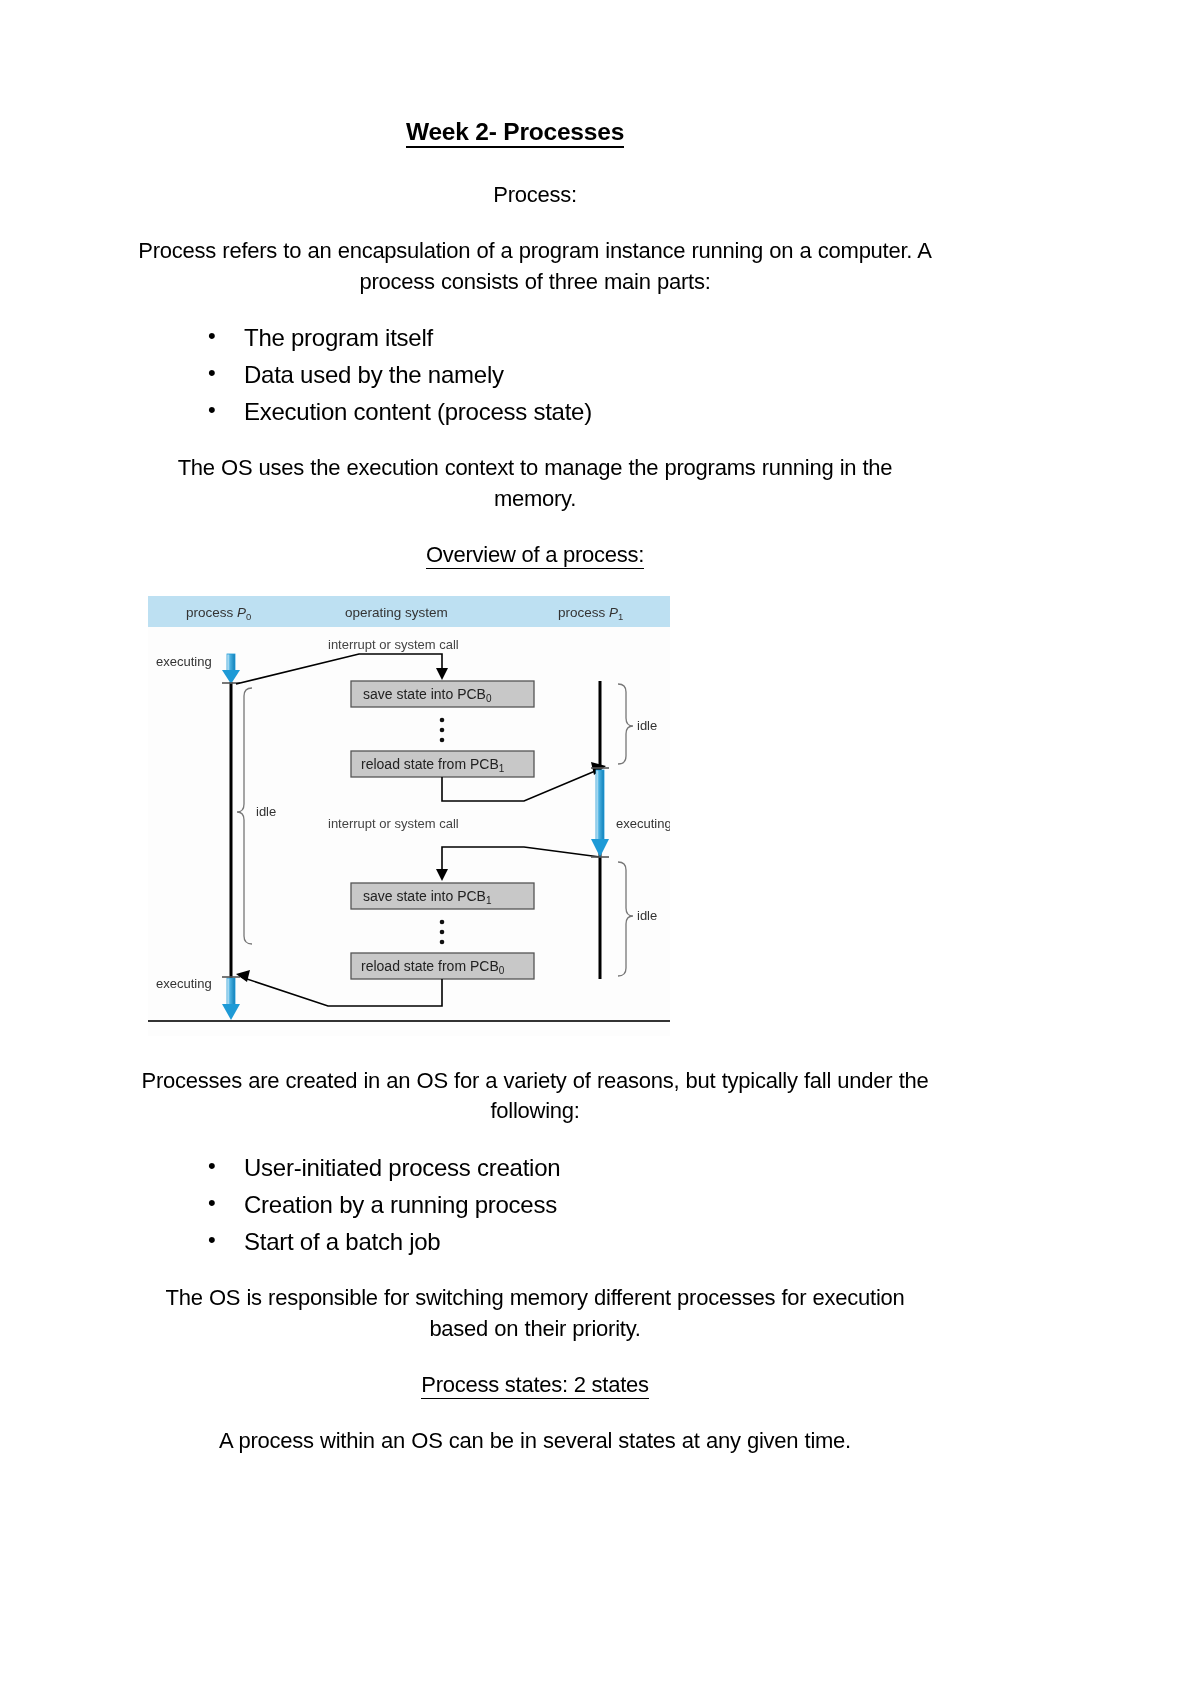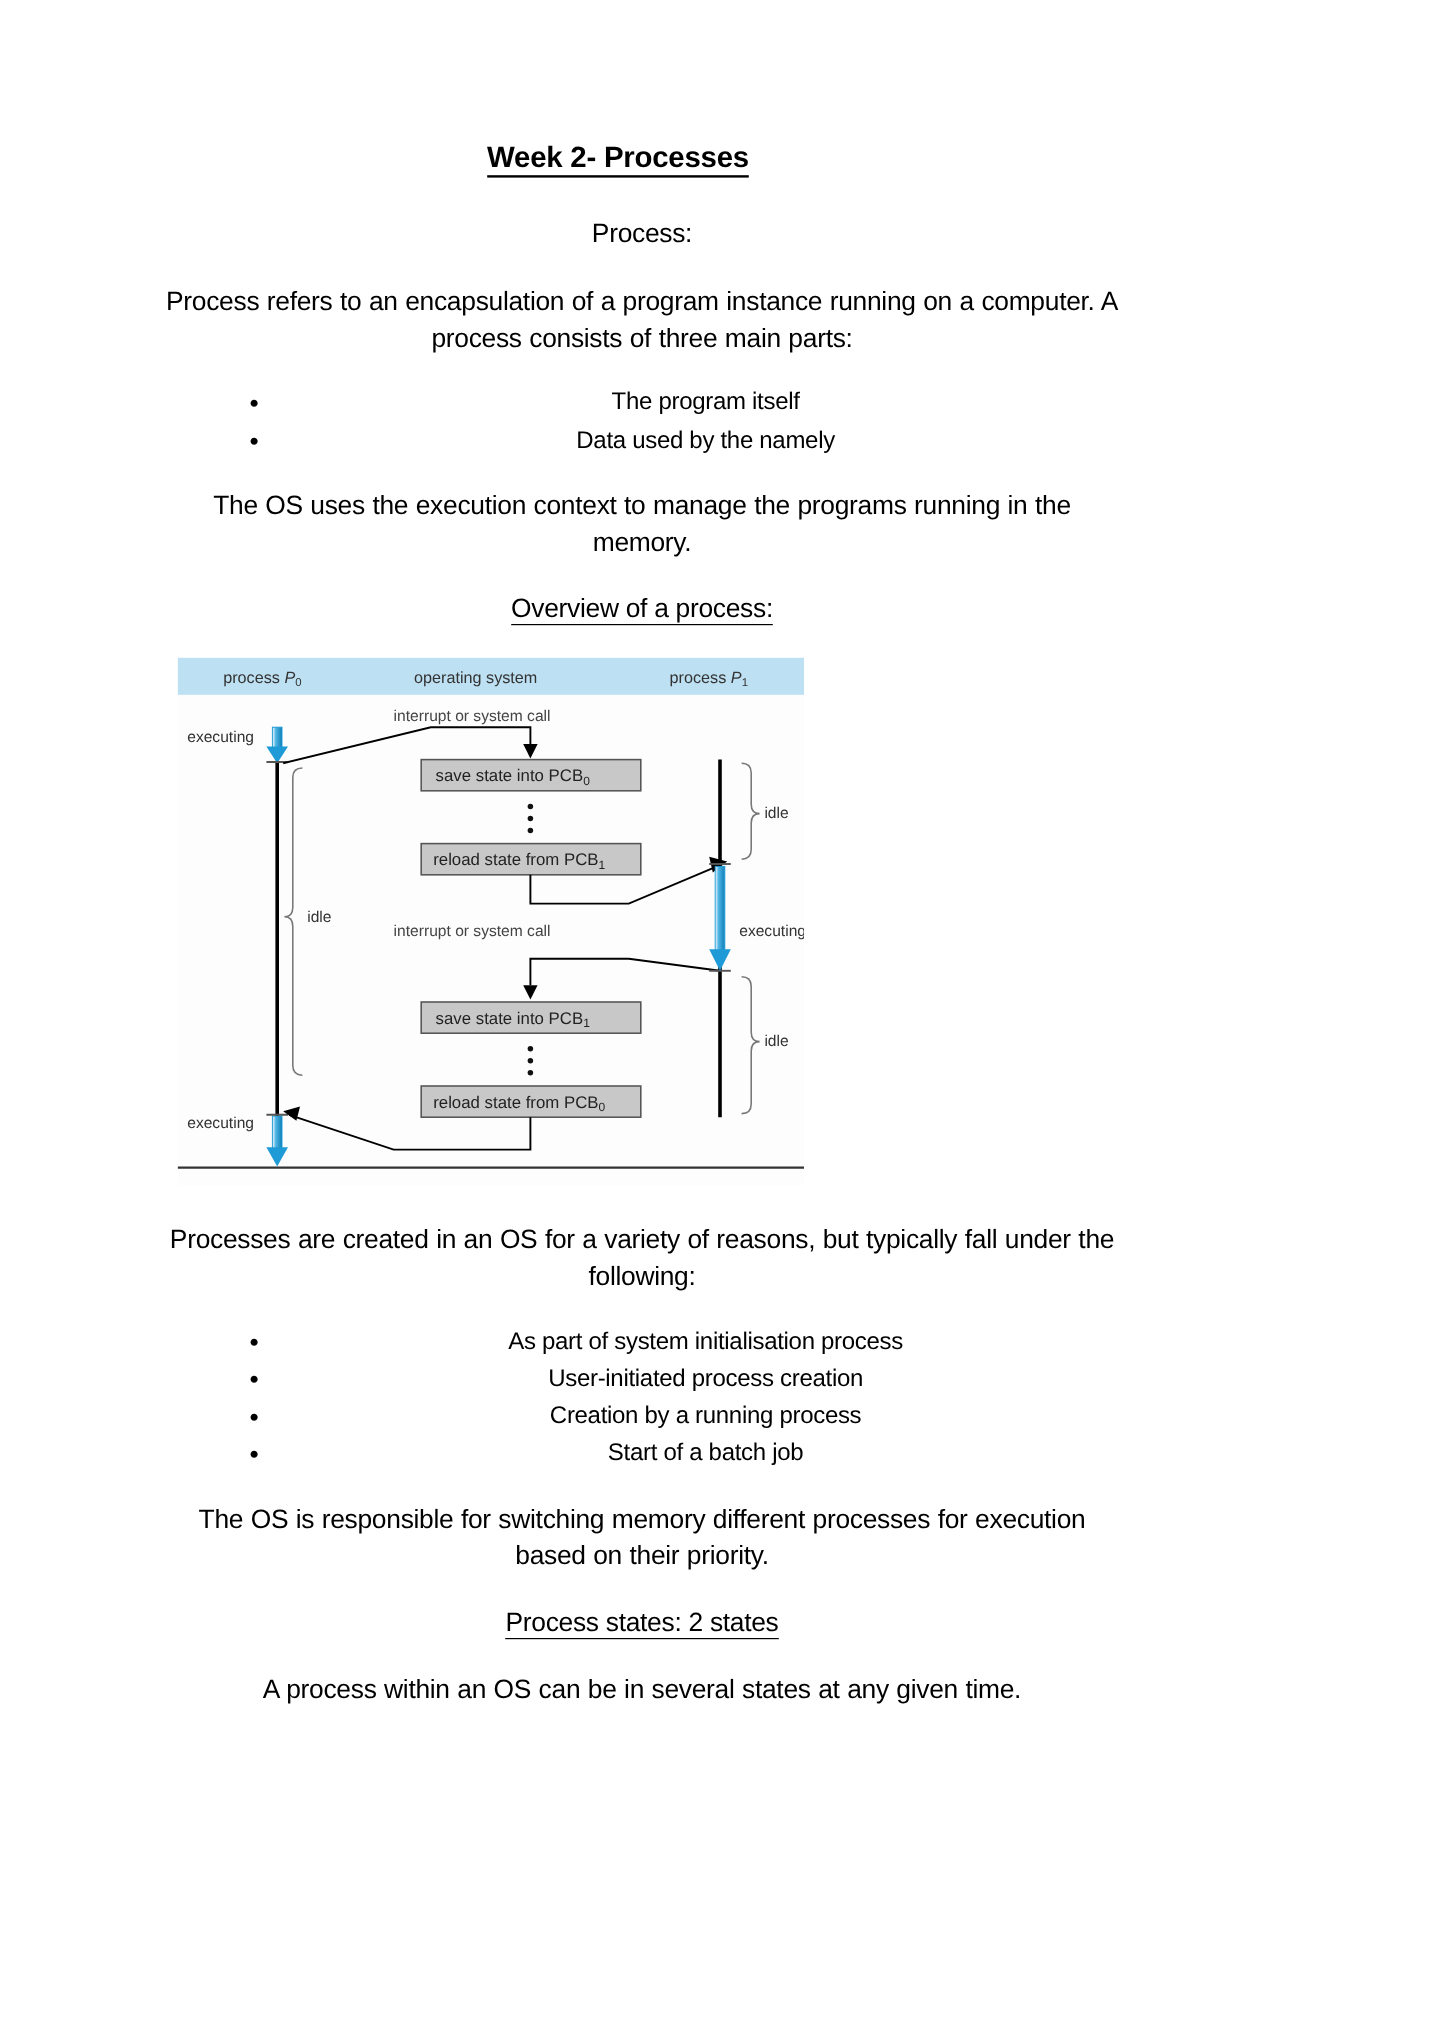--- a/index.html
+++ b/index.html
@@ -53,27 +53,26 @@
   .heading-ul span.u {
     border-bottom: 1.6px solid #000;
     padding-bottom: 1px;
   }
   ul.bullets {
     margin: 0 0 25px 0;
     padding: 0 0 0 70px;
     list-style: none;
   }
   ul.bullets li {
-    font-size: 20px;
+    font-size: 24px;
     line-height: 1.36;
     letter-spacing: -0.25px;
     position: relative;
     padding-left: 36px;
     margin-bottom: 4px;
-    text-align: center;
   }
   ul.bullets li::before {
     content: "\2022";
     position: absolute;
     left: 0;
     top: -1px;
     font-size: 22px;
     line-height: 1.36;
   }
 
@@ -91,20 +90,21 @@
 
   <h1 class="doc-title"><span class="u">Week 2- Processes</span></h1>
 
   <p class="body-text">Process:</p>
 
   <p class="body-text">Process refers to an encapsulation of a program instance running on a computer. A process consists of three main parts:</p>
 
   <ul class="bullets">
     <li>The program itself</li>
     <li>Data used by the namely</li>
+    <li>Execution content (process state)</li>
   </ul>
 
   <p class="body-text">The OS uses the execution context to manage the programs running in the memory.</p>
 
   <div class="heading-ul"><span class="u">Overview of a process:</span></div>
 
   <div class="diagram-wrap">
     <svg class="diagram-svg" viewBox="0 0 522 440" width="522" height="440" xmlns="http://www.w3.org/2000/svg">
       <defs>
         <linearGradient id="blueGrad" x1="0" y1="0" x2="1" y2="0">
@@ -205,21 +205,20 @@
       <text x="489" y="324" font-family="Liberation Sans, sans-serif" font-size="13" fill="#333">idle</text>
 
       <line x1="0" y1="425" x2="522" y2="425" stroke="#333" stroke-width="2"></line>
     </svg>
   </div>
 
 
   <p class="body-text">Processes are created in an OS for a variety of reasons, but typically fall under the following:</p>
 
   <ul class="bullets">
-    <li>As part of system initialisation process</li>
     <li>User-initiated process creation</li>
     <li>Creation by a running process</li>
     <li>Start of a batch job</li>
   </ul>
 
   <p class="body-text">The OS is responsible for switching memory different processes for execution based on their priority.</p>
 
   <div class="heading-ul"><span class="u">Process states: 2 states</span></div>
 
   <p class="body-text">A process within an OS can be in several states at any given time.</p>

